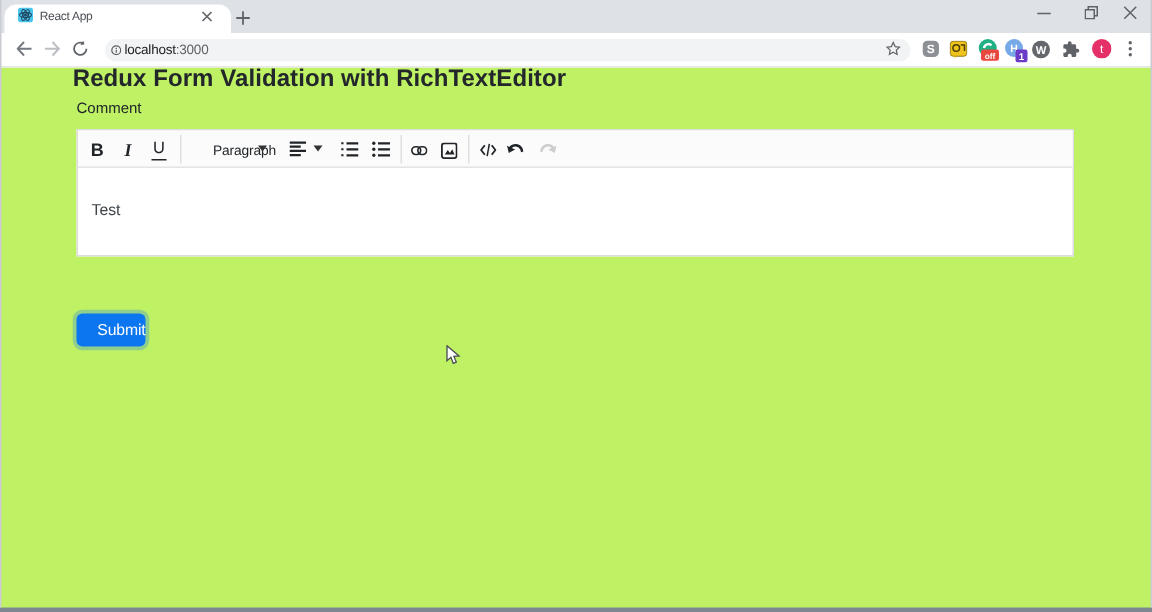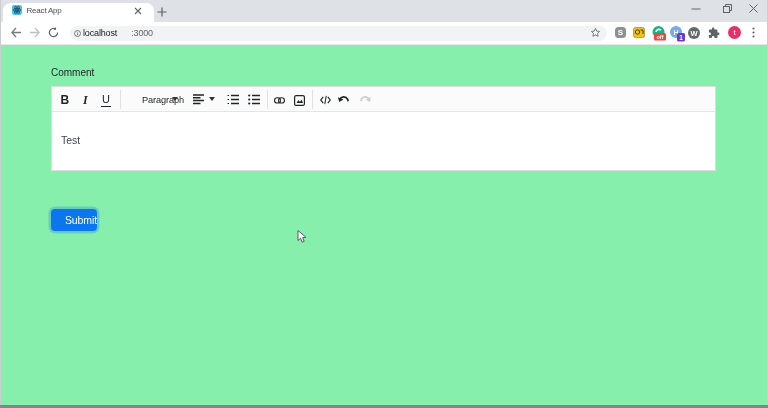--- a/index.html
+++ b/index.html
@@ -1,31 +1,31 @@
 <!DOCTYPE html>
 <html><head>
 <meta charset="utf-8">
 <style>
   * { margin:0; padding:0; box-sizing:border-box; }
   html,body { width:768px; height:408px; overflow:hidden; background:#fff;
     font-family:"Liberation Sans", sans-serif; }
   .abs { position:absolute; }
-  #win { position:relative; width:768px; height:408px; background:#86efac; }
+  #win { position:relative; width:768px; height:408px; background:#bef264; }
   
   #strip { left:0; top:0; width:768px; height:22px; background:#dee1e6; }
   #tab { left:3px; top:3px; width:151px; height:19px; background:#fff;
     border-radius:8px 8px 0 0; }
   #tabtitle { left:26.5px; top:5.5px; font-size:8px; color:#4a4e53; letter-spacing:-0.2px; }
   
   #nav { left:0; top:22px; width:768px; height:23px; background:#fff;
     border-bottom:1px solid #e6e8ea; }
   #pill { left:70px; top:25.5px; width:537px; height:15px; background:#f1f3f4;
     border-radius:8px; }
   #url { left:83px; top:27.5px; font-size:9px; letter-spacing:-0.15px; color:#202124; }
-  #url .p { color:#5f6368;margin-left:14px; }
+  #url .p { color:#5f6368; }
   
   #h1 { left:48.5px; top:44px; font-size:16px; font-weight:bold; color:#23272b;
     letter-spacing:0.05px; }
   #lbl { left:51px; top:67px; font-size:10px; color:#212529; }
   #editor { left:51px; top:86px; width:665px; height:85px;
     border:1px solid #dcdcdc; background:#fff; }
   #toolbar { left:0; top:0; width:663px; height:25px; background:#fbfbfb;
     border-bottom:1px solid #e4e4e4; }
   .tbtxt { font-size:12px; color:#212529; }
   .sep { width:1px; height:19px; background:#e0e0e0; top:3px; }
@@ -138,20 +138,21 @@
     <circle cx="6.5" cy="6.5" r="6.5" fill="#e53168"></circle>
     <text x="6.5" y="9.3" font-size="8" fill="#fff" text-anchor="middle" font-family="Liberation Sans">t</text>
   </svg>
 
   <svg class="abs" style="left:752px;top:27px;" width="3" height="11" viewBox="0 0 3 11">
     <circle cx="1.5" cy="1.5" r="1.1" fill="#5f6368"></circle>
     <circle cx="1.5" cy="5.5" r="1.1" fill="#5f6368"></circle>
     <circle cx="1.5" cy="9.5" r="1.1" fill="#5f6368"></circle>
   </svg>
 
+  <div class="abs" id="h1">Redux Form Validation with RichTextEditor</div>
   <div class="abs" id="lbl">Comment</div>
 
   <div class="abs" id="editor">
     <div class="abs" id="toolbar">
       <div class="abs tbtxt" style="left:8.5px;top:5.5px;font-weight:bold;">B</div>
       <div class="abs tbtxt" style="left:31px;top:5.5px;font-style:italic;font-family:'Liberation Serif',serif;font-weight:bold;">I</div>
       <div class="abs tbtxt" style="left:49px;top:6px;font-size:11px;border-bottom:1px solid #212529;padding:0 1px 0.5px 1px;">U</div>
       <div class="abs sep" style="left:68px;"></div>
       <div class="abs tbtxt" style="left:90px;top:7.5px;font-size:9.2px;letter-spacing:-0.1px;">Paragraph</div>
       <div class="abs" style="left:119.5px;top:10px;width:0;height:0;border-left:3.5px solid transparent;border-right:3.5px solid transparent;border-top:4.5px solid #333;"></div>

